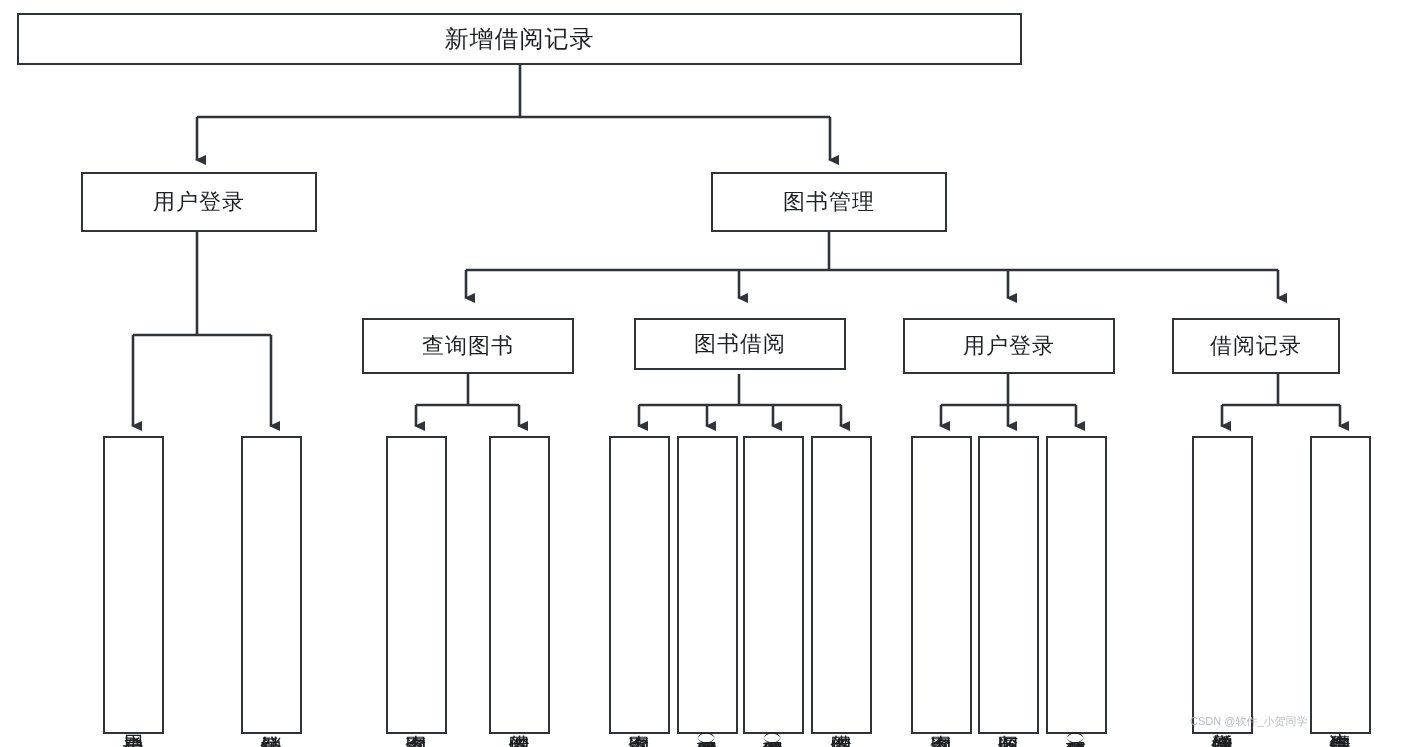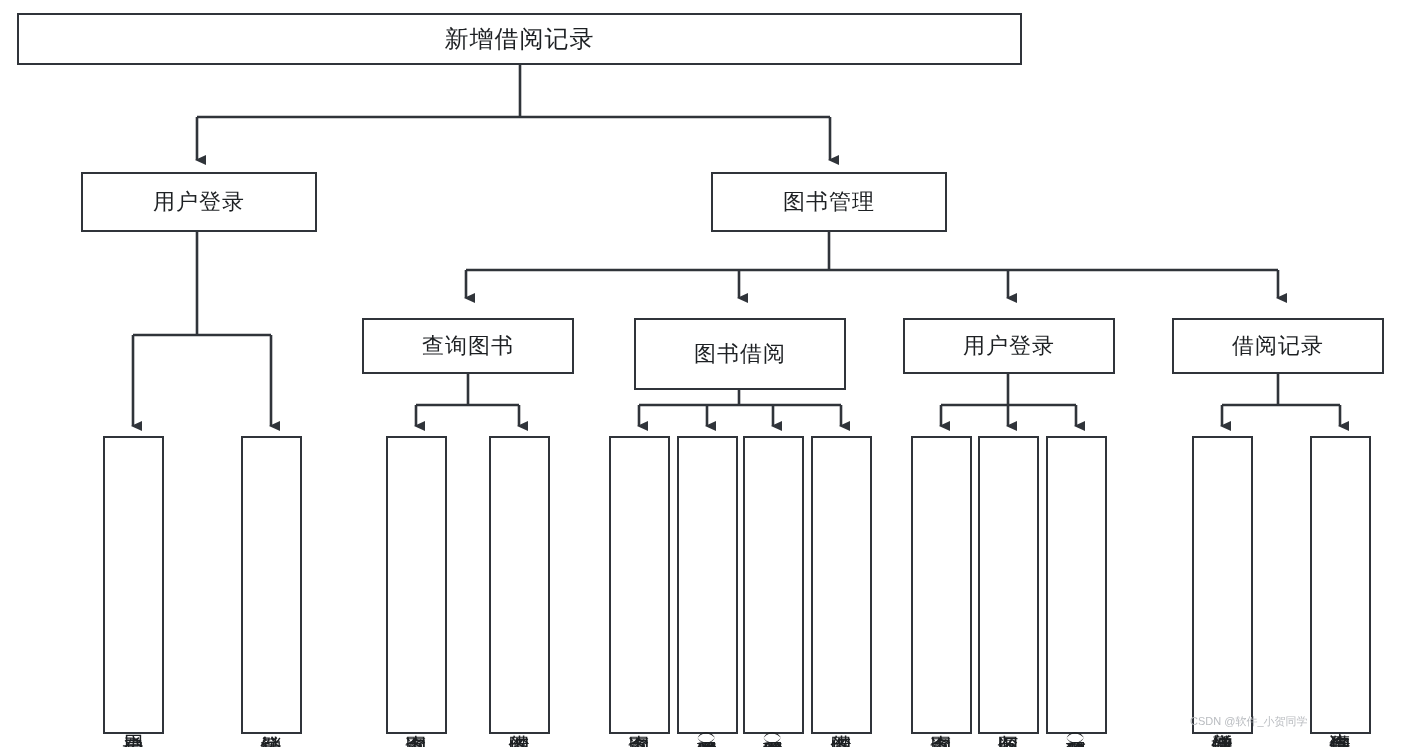--- a/index.html
+++ b/index.html
@@ -113,29 +113,29 @@
   </div>
 
   <div class="node-box" style="left:711px;top:172px;width:236px;height:60px;">
     <div class="node-label-h">图书管理</div>
   </div>
 
   <div class="node-box" style="left:362px;top:318px;width:212px;height:56px;">
     <div class="node-label-h">查询图书</div>
   </div>
 
-  <div class="node-box" style="left:634px;top:318px;width:212px;height:72px;">
+  <div class="node-box" style="left:634px;top:318px;width:212px;height:52px;">
     <div class="node-label-h">图书借阅</div>
   </div>
 
   <div class="node-box" style="left:903px;top:318px;width:212px;height:56px;">
     <div class="node-label-h">用户登录</div>
   </div>
 
-  <div class="node-box" style="left:1172px;top:318px;width:212px;height:56px;">
+  <div class="node-box" style="left:1172px;top:318px;width:168px;height:56px;">
     <div class="node-label-h">借阅记录</div>
   </div>
 
   <div class="node-box" style="left:103px;top:436px;width:61px;height:298px;">
     <div class="vwrap">
       <span class="vtext">用户登录</span>
     </div>
   </div>
 
   <div class="node-box" style="left:241px;top:436px;width:61px;height:298px;">

